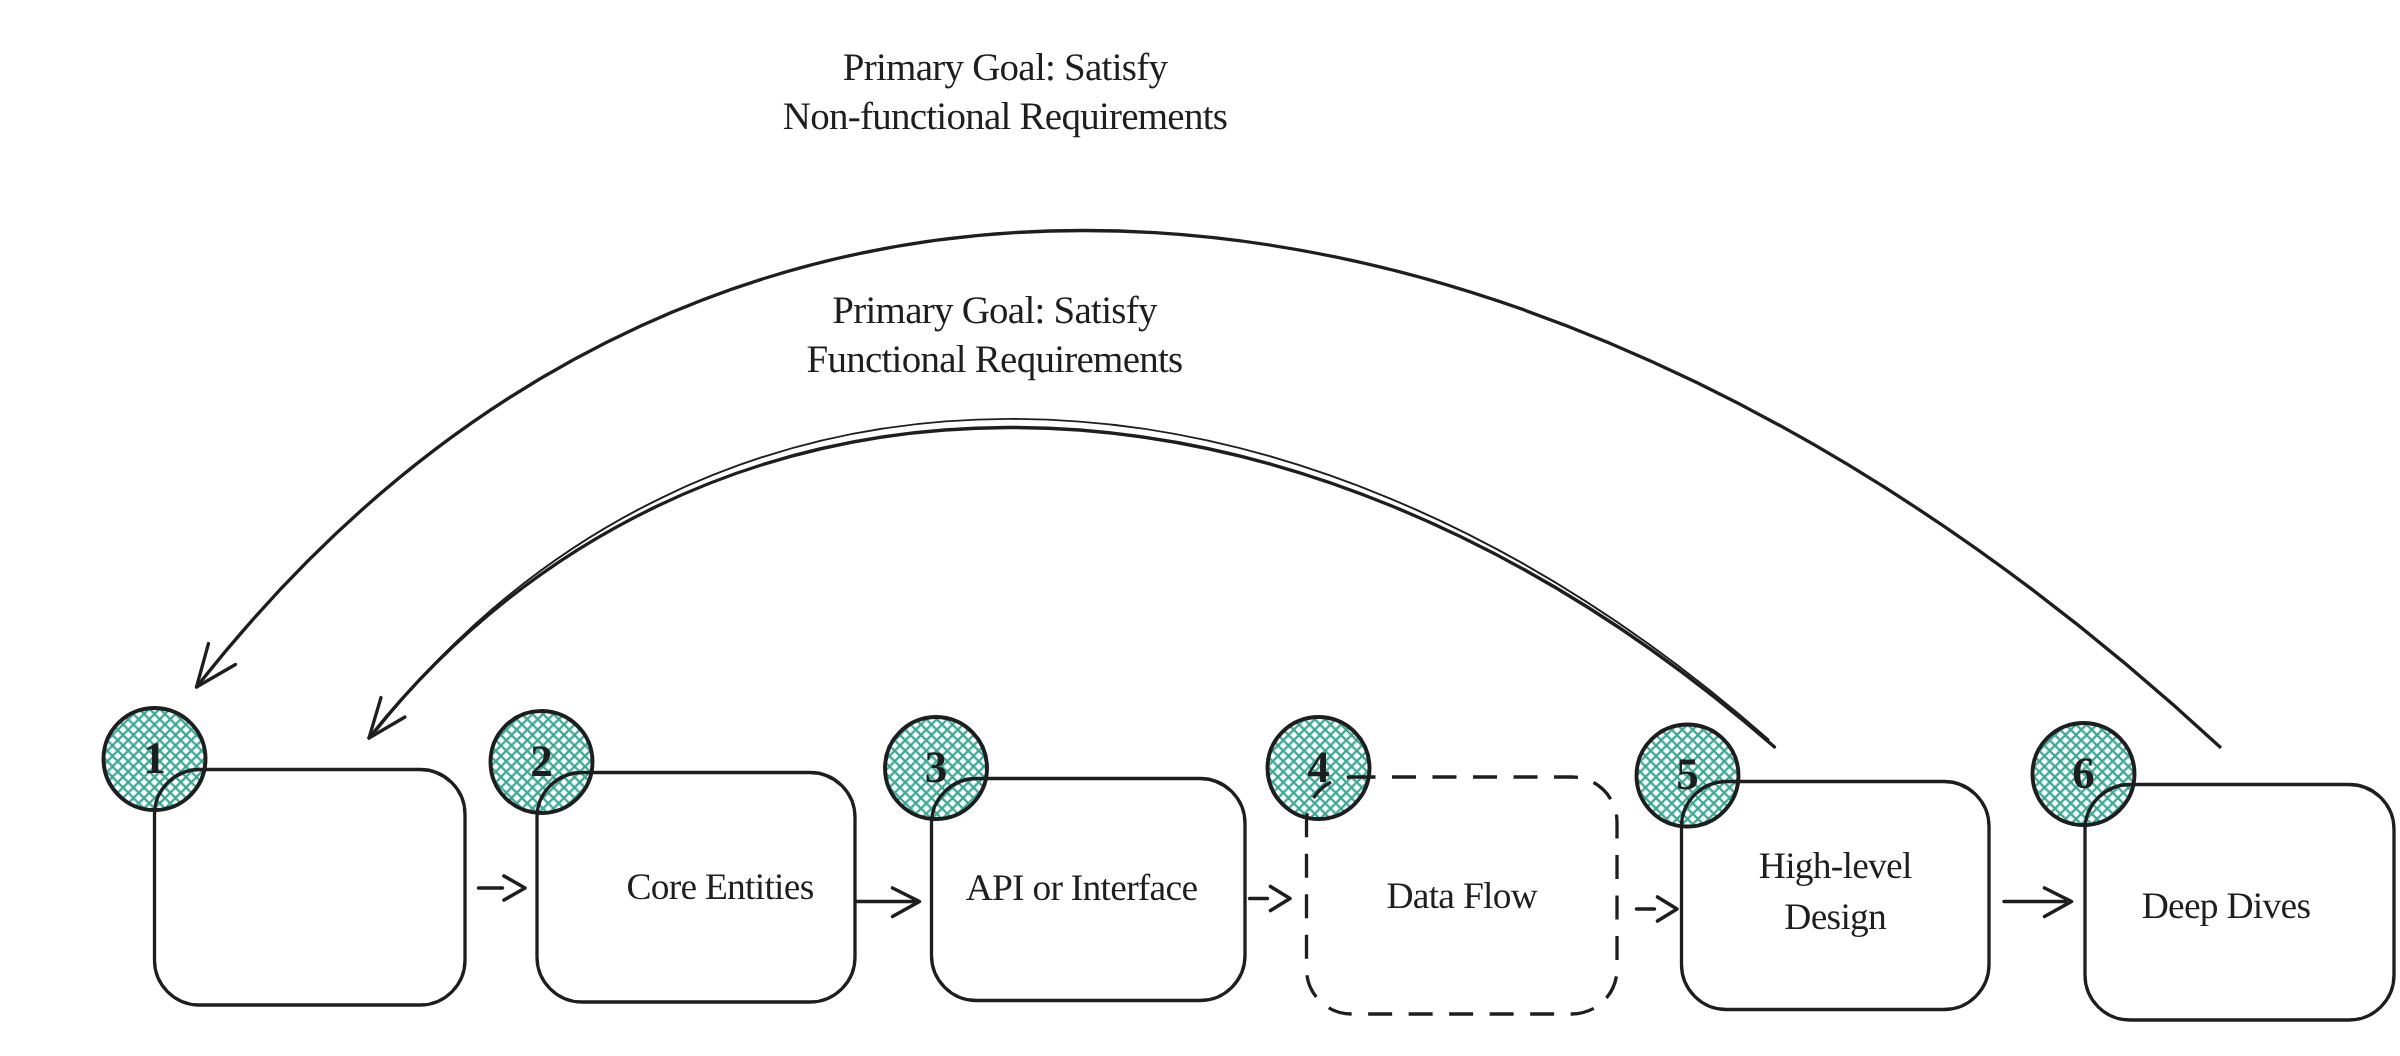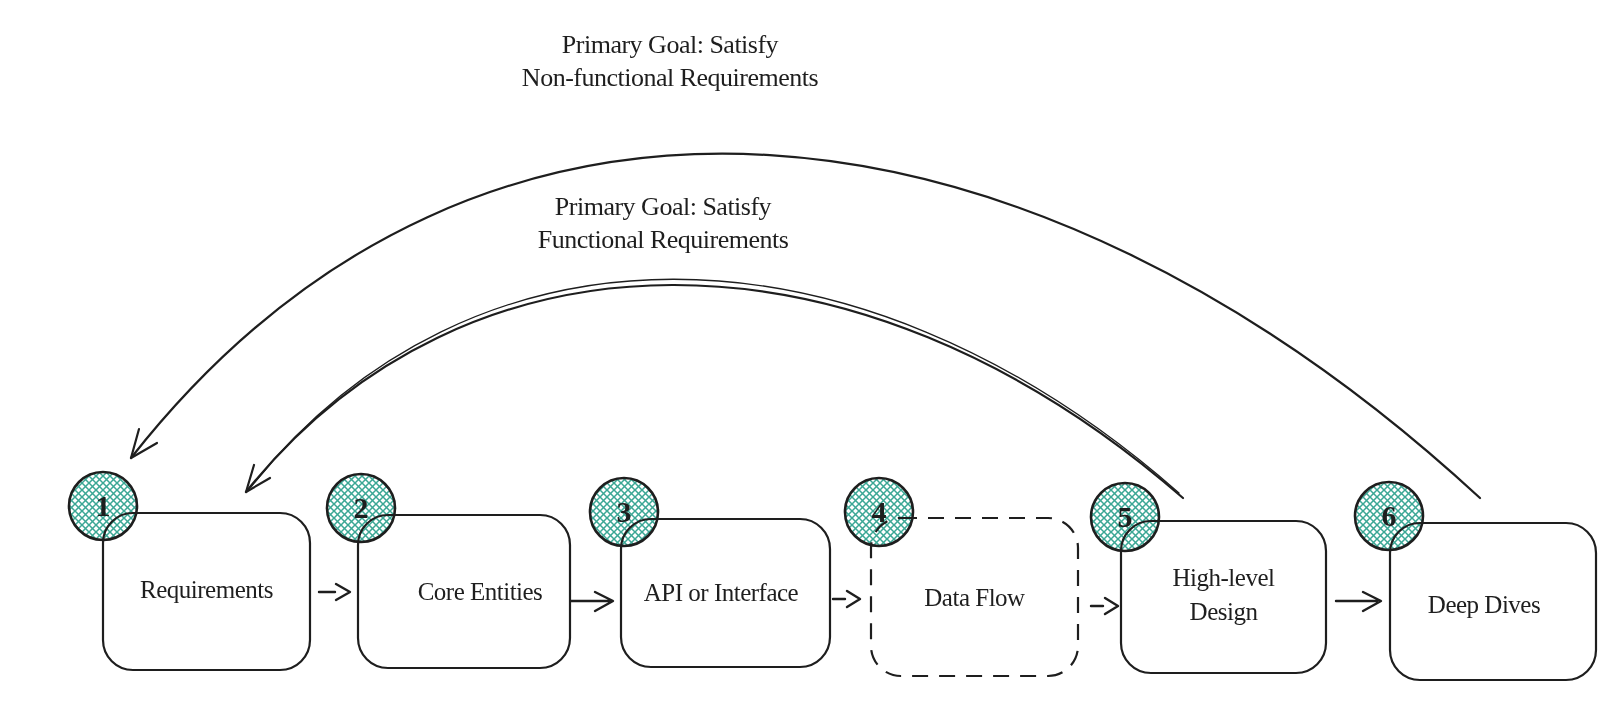--- a/index.html
+++ b/index.html
@@ -124,21 +124,20 @@
     <path class="connector" d="M 800 599 L 812 599 M 814 591 L 827 599 L 814 607"></path>
     <path class="connector" d="M 1058 606 L 1070 606 M 1072 598 L 1085 606 L 1072 614"></path>
     <path class="connector" d="M 1303 601 L 1344 601 M 1330 592 L 1348 601 L 1330 611"></path>
   </svg>
 
   <div class="annotation" style="left:337px; top:28px;">Primary Goal: Satisfy
 Non-functional Requirements</div>
   <div class="annotation" style="left:330px; top:190px;">Primary Goal: Satisfy
 Functional Requirements</div>
 
-  <div class="box-label" style="left:70px;   top:573px; width:207px;">Requirements</div>
   <div class="box-label" style="left:325px;  top:575px; width:244px;">Core Entities</div>
   <div class="box-label" style="left:838px;  top:581px; width:207px;">Data Flow</div>
   <div class="box-label" style="left:553px;  top:576px; width:270px;">API or Interface</div>
   <div class="box-label" style="left:1088px; top:561px; width:205px;">High-level
 Design</div>
   <div class="box-label" style="left:1357px; top:588px; width:188px;">Deep Dives</div>
 
   <div class="badge-number" style="left:36px;   top:472px;">1</div>
   <div class="badge-number" style="left:294px;  top:474px;">2</div>
   <div class="badge-number" style="left:557px;  top:478px;">3</div>

